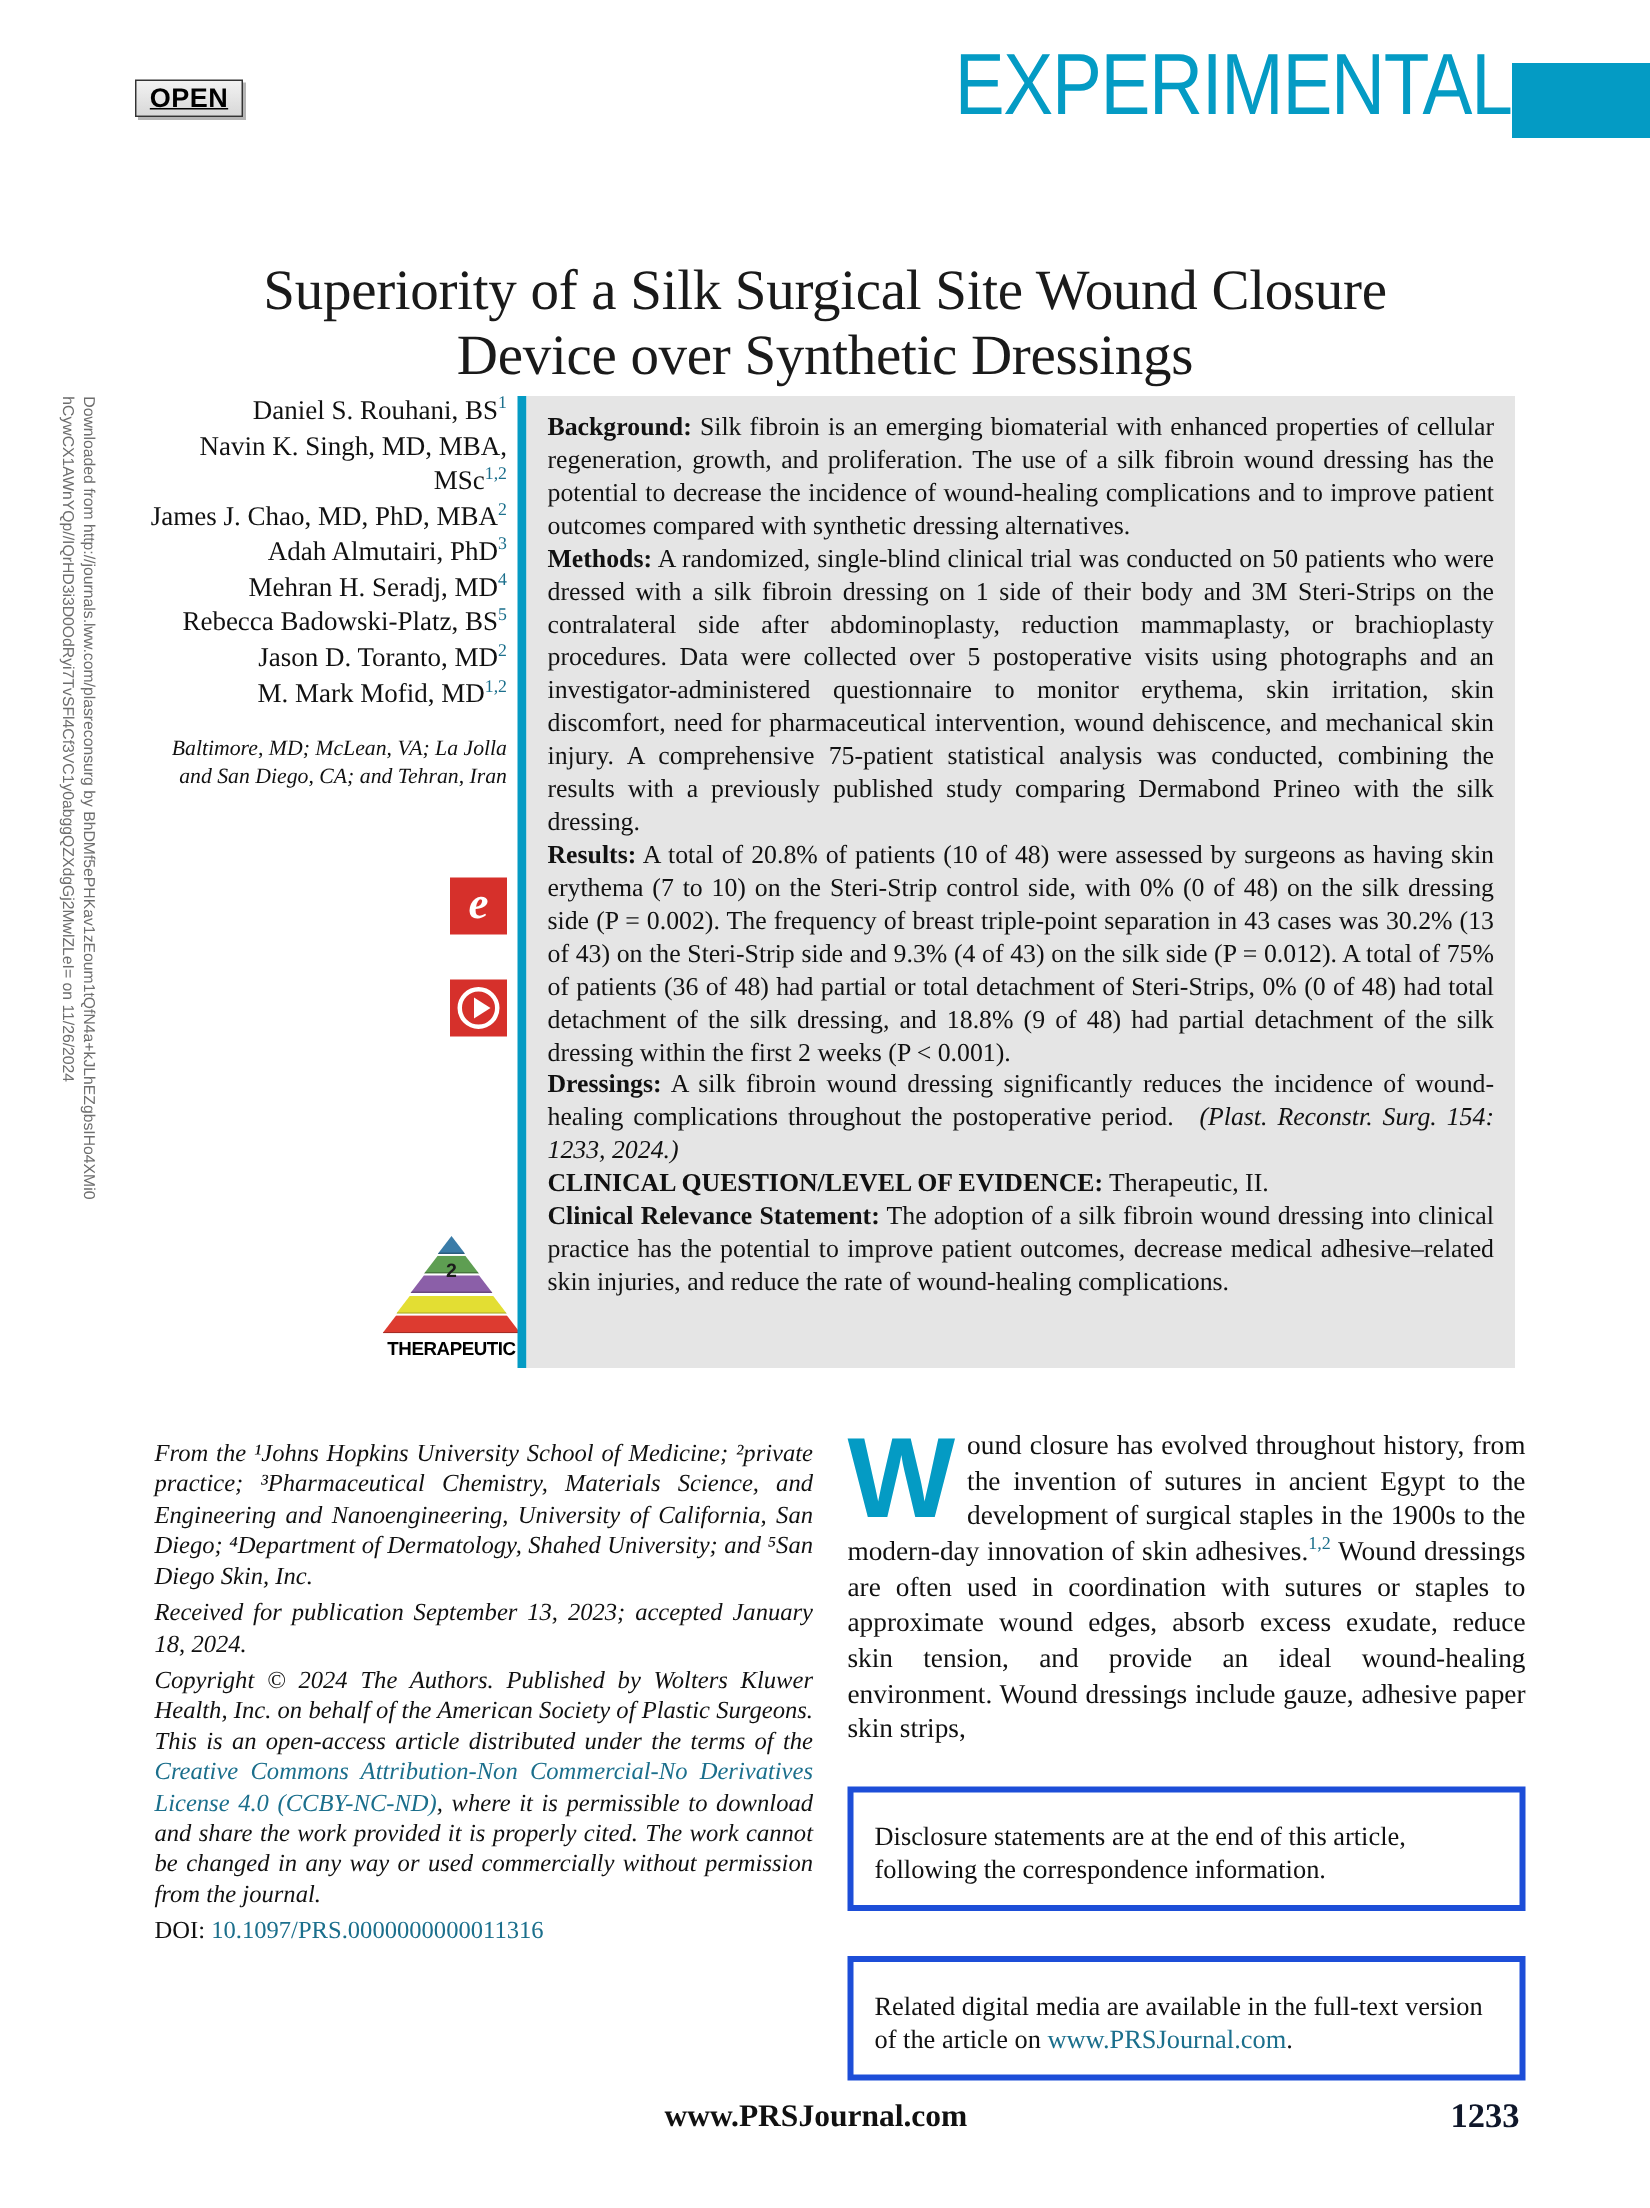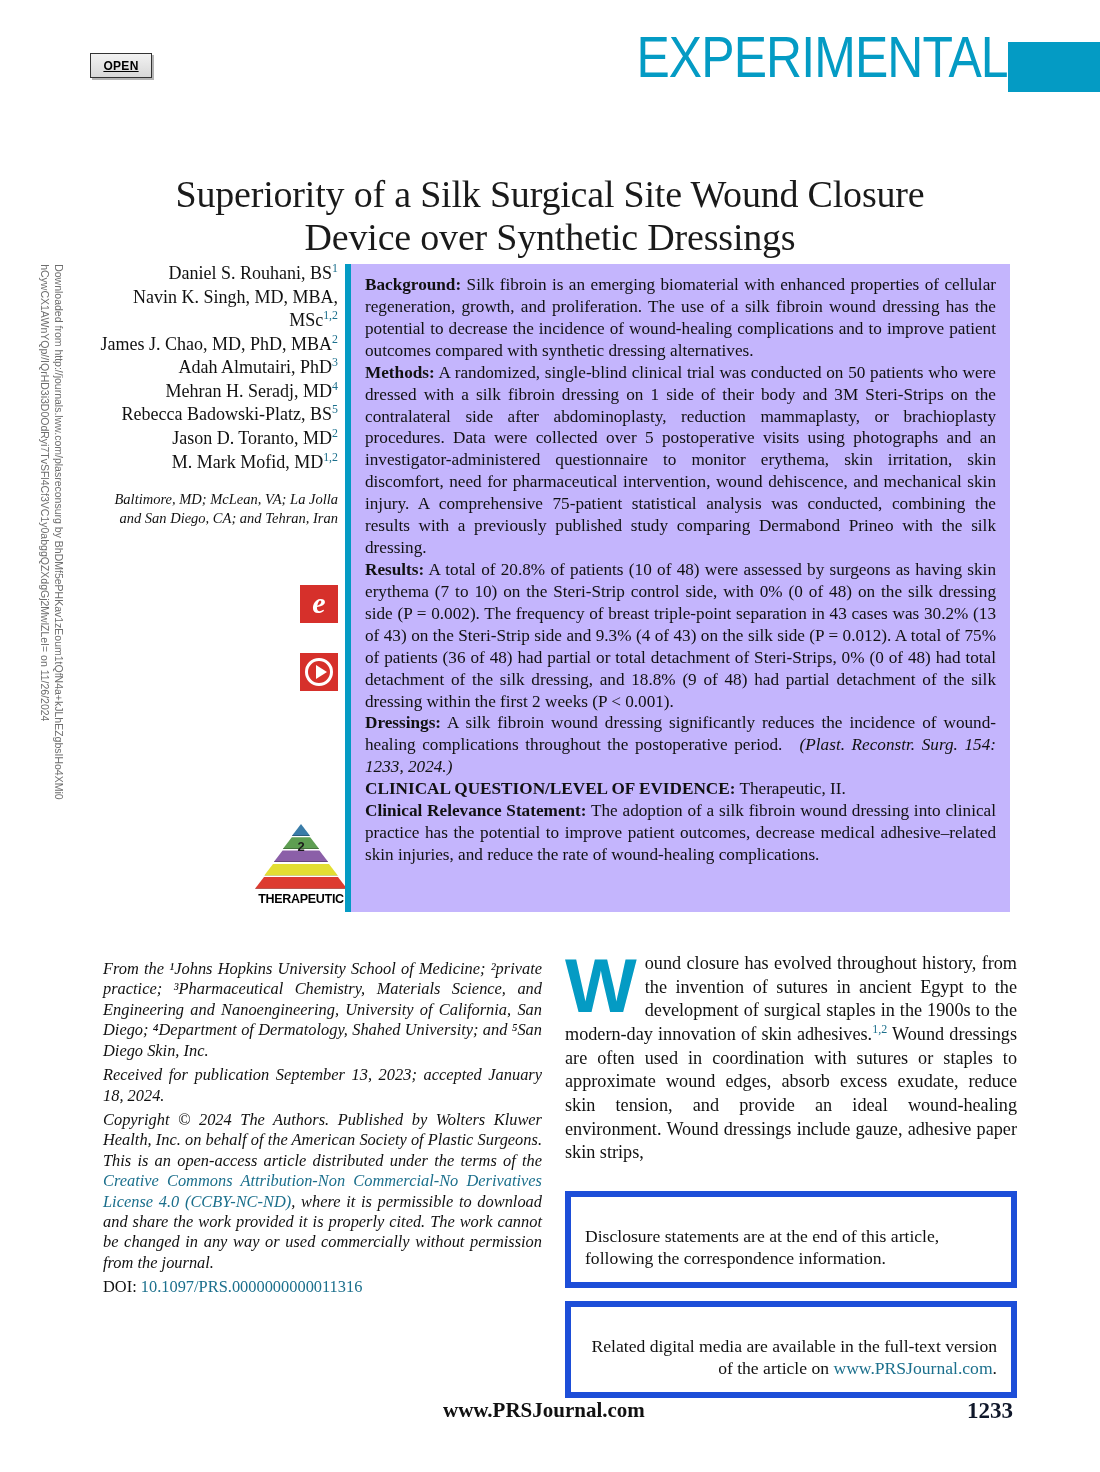--- a/index.html
+++ b/index.html
@@ -20,28 +20,28 @@
   .header {
     position: absolute;
     top: 0; left: 0;
     width: 1100px;
     height: 118px;
   }
   .open-badge {
     position: absolute;
     left: 90px;
     top: 53px;
-    width: 62px;
+    width: 72px;
     height: 25px;
     border: 1.5px solid #333;
     background: linear-gradient(#f2f2f2, #d8d8d8);
     box-shadow: 2px 2px 0 #b5b5b5;
     font-family: "Liberation Sans", sans-serif;
     font-weight: bold;
-    font-size: 12px;
+    font-size: 18px;
     letter-spacing: 0.3px;
     display: flex;
     align-items: center;
     justify-content: center;
     color: #000;
     box-sizing: border-box;
     text-decoration: underline;
   }
   .exp-word {
     position: absolute;
@@ -202,21 +202,21 @@
     width: 6px;
     height: 648px;
     background: #049BC4;
   }
   .abstract {
     position: absolute;
     left: 351px;
     top: 264px;
     width: 659px;
     height: 648px;
-    background: #c4b5fd;
+    background: #e5e5e5;
     box-sizing: border-box;
     padding: 10px 14px 10px 14px;
     font-size: 17.2px;
     line-height: 1.275;
     text-align: justify;
     color: #111;
   }
   .abstract p { margin: 0; }
   .abstract b { font-weight: bold; }
   .abstract i { font-style: italic; }
@@ -260,29 +260,29 @@
     font-family: "Liberation Sans", sans-serif;
     font-weight: bold;
     color: #049BC4;
     font-size: 76px;
     line-height: 0.80;
     padding: 4px 6px 0 0;
     margin-right: 2px;
   }
 
   .notebox {
-    border: 6px solid #1d4ed8;
+    border: 4px solid #1d4ed8;
     box-sizing: border-box;
-    padding: 28px 14px 12px 14px;
+    padding: 18px 14px 12px 14px;
     font-size: 17.6px;
     line-height: 1.28;
     color: #111;
   }
   .notebox.first { margin-top: 26px; }
-  .notebox.second { margin-top: 13px; text-align: right; }
+  .notebox.second { margin-top: 30px; }
 
   
   .footer {
     position: absolute;
     left: 0; right: 0;
     top: 1398px;
     width: 1100px;
     height: 34px;
   }
   .footer-url {

